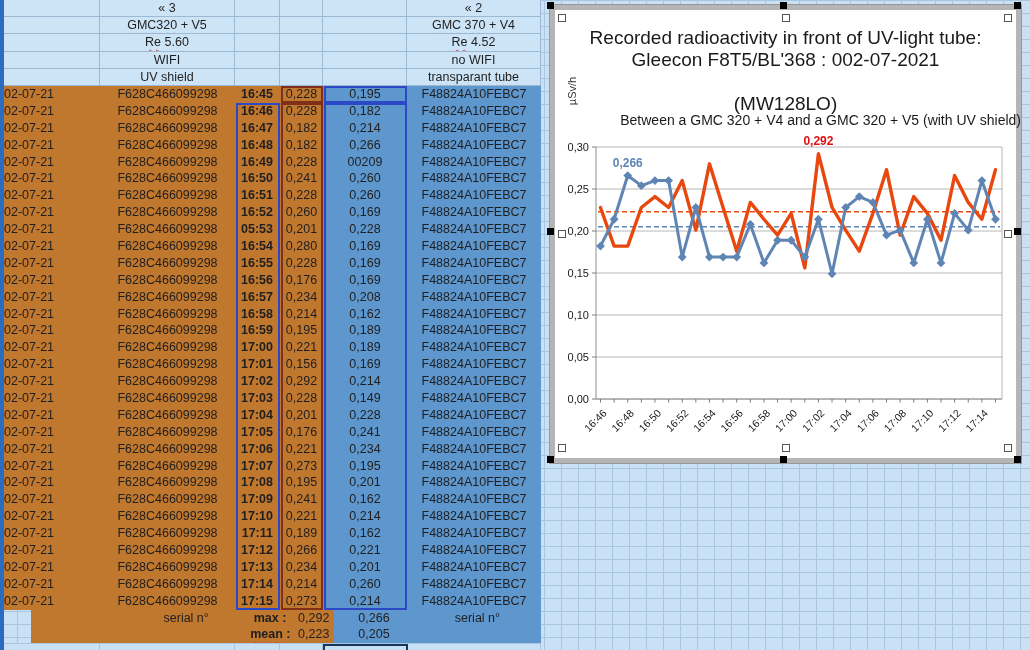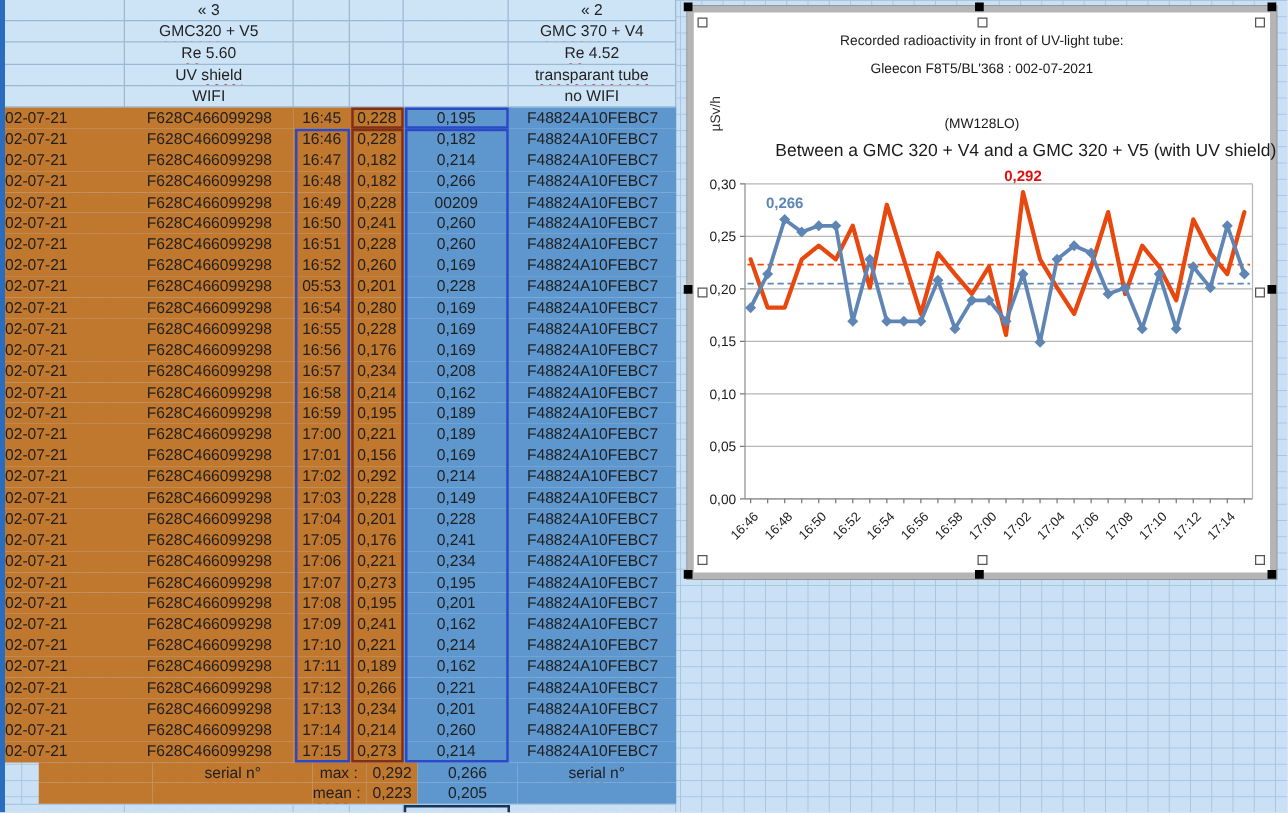--- a/index.html
+++ b/index.html
@@ -11,21 +11,21 @@
     background-size:17px 13px;}
   .left-strip{position:absolute;left:0;top:0;width:4px;height:650px;background:#2a6cc0;}
   #sheet{position:absolute;left:4px;top:0;width:537px;height:650px;}
   .row{display:flex;}
   .hrow{height:17.2px;background:#cde4f7;}
   .drow{height:16.9px;}
   .frow{height:16.9px;padding-left:27px;}
   .brow{height:6.3px;background:#cae1f5;border-top:1px solid #a9c6e0;box-sizing:border-box;}
   .cell{box-sizing:border-box;font-size:12.5px;color:#1f1f1f;line-height:16.6px;
         white-space:nowrap;overflow:hidden;}
-  .ca{width:96px;}.cb{width:135px;}.cc{width:45px;}.cd{width:43px;}.ce{width:84px;}.cf{width:134px;}
+  .ca{width:96px;}.cb{width:135px;}.cc{width:45px;font-weight:bold;}.cd{width:43px;}.ce{width:84px;}.cf{width:134px;}
   .hc{border-right:1px solid #9cb9d4;border-bottom:1px solid #9cb9d4;text-align:center;line-height:16px;}
   .org{background:#c0772e;}
   .blu{background:#5e97cd;}
   .al-r{text-align:left;padding-right:5px;}
   .al-c{text-align:center;}
   .tim{text-align:right;padding-right:7px;}
   .mis{text-decoration-line:underline;text-decoration-style:wavy;text-decoration-color:#e04343;
        text-decoration-thickness:1px;text-underline-offset:3px;text-align:center;}
   .brow .cell{border-right:1px solid #a9c6e0;height:100%;}
   
@@ -34,21 +34,21 @@
   #box-e1{left:324px;top:86px;width:83px;height:17px;border:2px solid #2b49c6;}
   #box-c{left:236px;top:103px;width:44px;height:507px;border:2px solid #2b49c6;}
   #box-d{left:281px;top:103px;width:42px;height:507px;border:2px solid #803018;}
   #box-e{left:324px;top:103px;width:83px;height:507px;border:2px solid #2b49c6;}
   #cursor{left:323px;top:644px;width:85px;height:14px;border:2px solid #17365d;}
   
   #chart{position:absolute;left:550px;top:5px;width:471px;height:458px;background:#b5b5b5;
          outline:1px solid #979797;}
   .chart-white{position:absolute;left:5px;top:5px;right:5px;bottom:5px;background:#ffffff;}
   #chart-svg{position:absolute;left:0;top:0;}
-  .tl{position:absolute;left:0;right:0;text-align:center;font-size:11px;color:#1a1a1a;}
+  .tl{position:absolute;left:0;right:0;text-align:center;font-size:19px;color:#1a1a1a;}
   .ts{position:absolute;left:0;right:0;text-align:right;font-size:14px;color:#1a1a1a;}
   
   .hb{position:absolute;width:7px;height:7px;background:#000;}
   .hw{position:absolute;width:6px;height:6px;background:#fff;border:1px solid #555;}
 </style>
 </head>
 <body>
 
 <div class="stage">
   <div class="bg-grid"></div>
@@ -74,33 +74,33 @@
       <div class="row hrow">
         <div class="cell ca hc"></div>
         <div class="cell cb hc"><span class="mis">Re</span><span> 5.60</span></div>
         <div class="cell cc hc"></div>
         <div class="cell cd hc"></div>
         <div class="cell ce hc"></div>
         <div class="cell cf hc"><span class="mis">Re</span><span> 4.52</span></div>
       </div>
       <div class="row hrow">
         <div class="cell ca hc"></div>
+        <div class="cell cb hc"><span>WIFI</span></div>
+        <div class="cell cc hc"></div>
+        <div class="cell cd hc"></div>
+        <div class="cell ce hc"></div>
+        <div class="cell cf hc"><span>no WIFI</span></div>
+      </div>
+      <div class="row hrow">
+        <div class="cell ca hc"></div>
         <div class="cell cb hc"><span>UV </span><span class="mis">shield</span></div>
         <div class="cell cc hc"></div>
         <div class="cell cd hc"></div>
         <div class="cell ce hc"></div>
         <div class="cell cf hc"><span class="mis">transparant tube</span></div>
-      </div>
-      <div class="row hrow">
-        <div class="cell ca hc"></div>
-        <div class="cell cb hc"><span>WIFI</span></div>
-        <div class="cell cc hc"></div>
-        <div class="cell cd hc"></div>
-        <div class="cell ce hc"></div>
-        <div class="cell cf hc"><span>no WIFI</span></div>
       </div>
       <div class="row drow">
         <div class="cell ca org al-r">02-07-21</div>
         <div class="cell cb org al-c">F628C466099298</div>
         <div class="cell cc org tim">16:45</div>
         <div class="cell cd org al-c">0,228</div>
         <div class="cell ce blu al-c">0,195</div>
         <div class="cell cf blu al-c">F48824A10FEBC7</div>
       </div>
       <div class="row drow">

